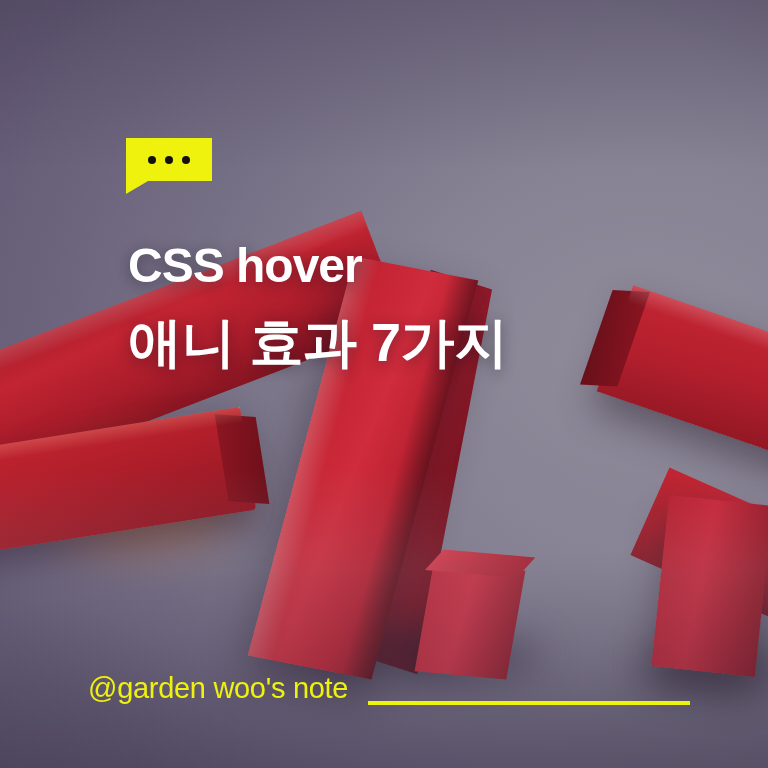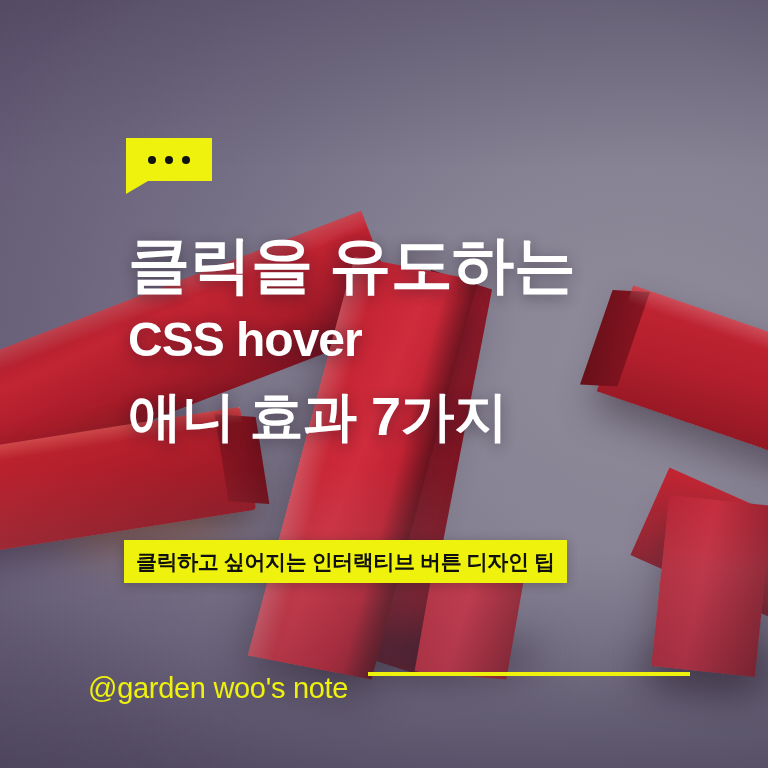--- a/index.html
+++ b/index.html
@@ -241,21 +241,21 @@
     letter-spacing: -0.4px;
     white-space: nowrap;
   }
 
   
   #footer {
     position: absolute;
     left: 88px; top: 672px;
     right: 78px;
     display: flex;
-    align-items: flex-start;
+    align-items: flex-end;
     gap: 20px;
   }
   #handle-text {
     color: #eef20c;
     font-size: 29px;
     font-weight: 400;
     letter-spacing: -0.3px;
     white-space: nowrap;
   }
   #handle-rule {
@@ -312,28 +312,24 @@
     <div id="speech-bubble">
       <div class="dots">
         <span class="dot"></span>
         <span class="dot"></span>
         <span class="dot"></span>
       </div>
       <span class="tail"></span>
     </div>
 
     <div id="headline">
-      <div class="hl-line" id="hl-line-1">클릭을 유도하는</div>
       <div class="hl-line" id="hl-line-2">CSS hover</div>
       <div class="hl-line" id="hl-line-3">애니 효과 7가지</div>
     </div>
 
-    <div id="subtitle-bar">
-      <span id="subtitle-text">클릭하고 싶어지는 인터랙티브 버튼 디자인 팁</span>
-    </div>
 
     <div id="footer">
       <span id="handle-text">@garden woo's note</span>
       <span id="handle-rule"></span>
     </div>
 
   </div>
 </div>
 
 </body></html>

